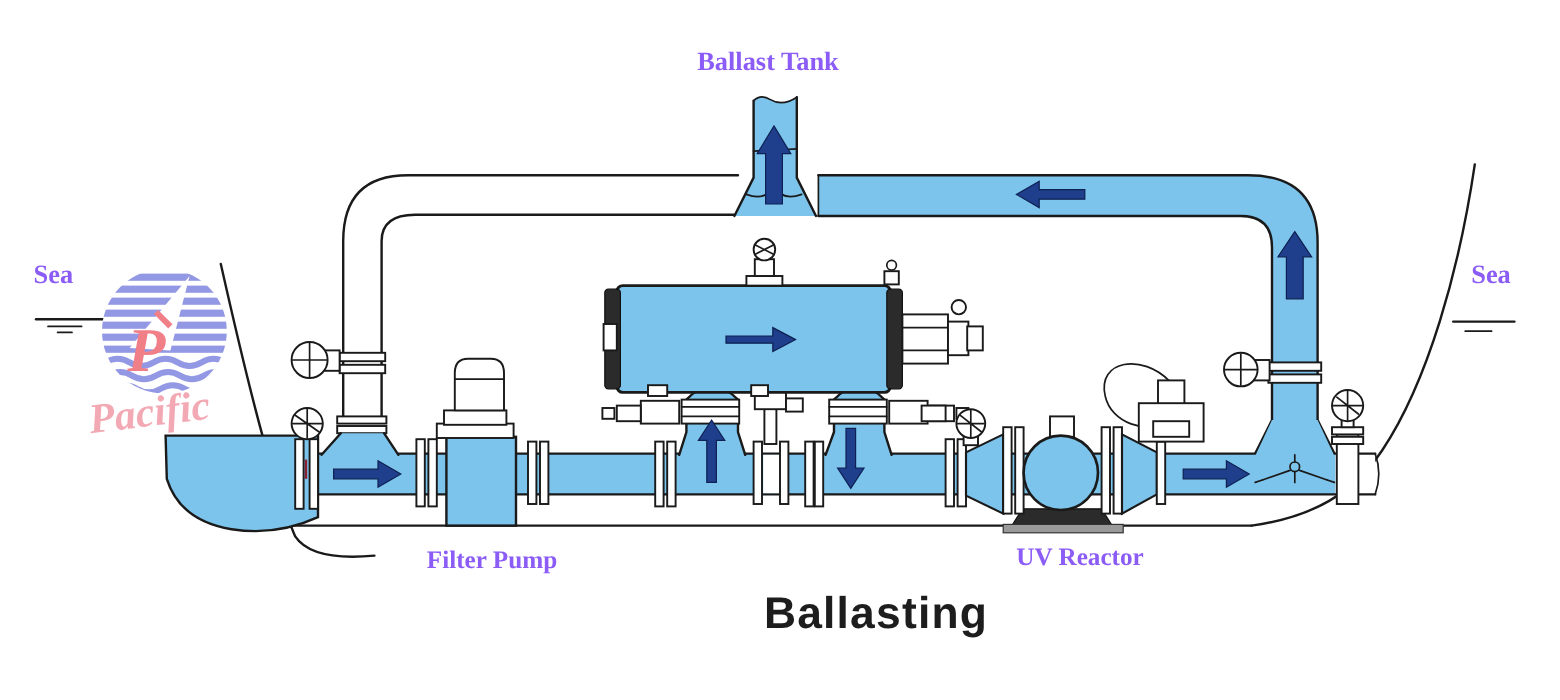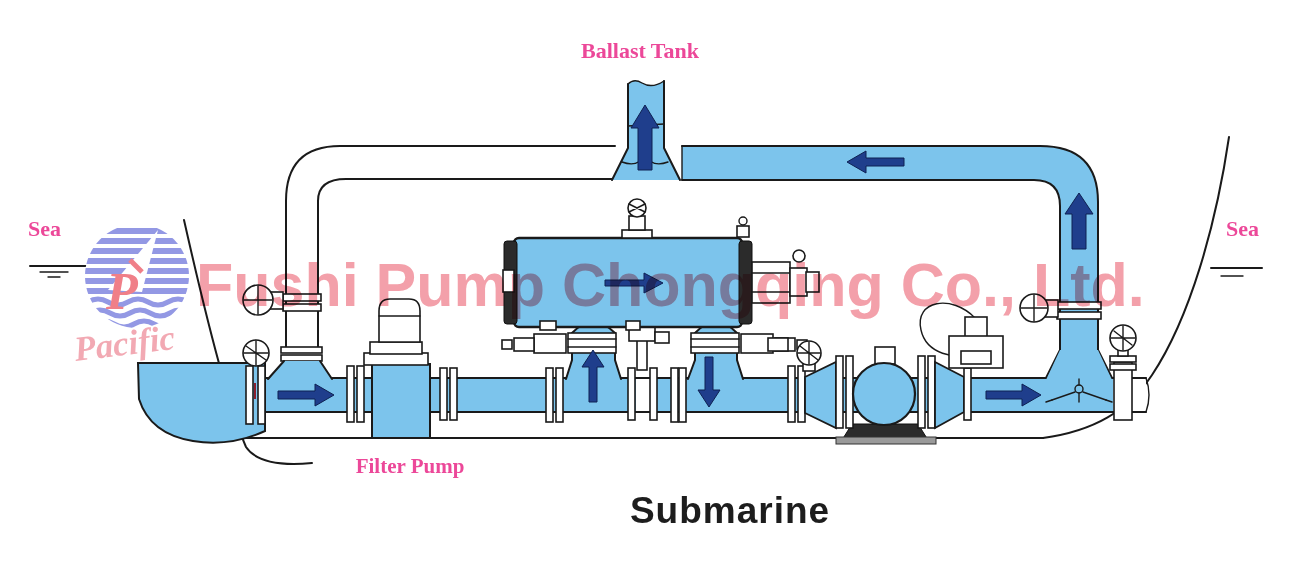--- a/index.html
+++ b/index.html
@@ -1,19 +1,19 @@
 <!DOCTYPE html>
 <html><head>
 <meta charset="utf-8">
 <style>
   html,body{margin:0;padding:0;background:#fff;}
   .stage{position:relative;width:1300px;height:583px;background:#ffffff;overflow:hidden;
          font-family:"Liberation Serif",serif;}
   .stage svg{position:absolute;left:0;top:0;}
-  .lbl{position:absolute;color:#ec4899;font-weight:700;font-size:21px;white-space:nowrap;
+  .lbl{position:absolute;color:#8b5cf6;font-weight:700;font-size:21px;white-space:nowrap;
        font-family:"Liberation Serif",serif;}
   .lbl.center{text-align:center;}
   .title{position:absolute;left:480px;top:490px;width:500px;text-align:center;
          font-family:"Liberation Sans",sans-serif;font-weight:700;font-size:37px;color:#1d1d1d;
          letter-spacing:1px;}
   .watermark{position:absolute;left:196px;top:250px;white-space:nowrap;
          font-family:"Liberation Sans",sans-serif;font-weight:700;font-size:61px;
          color:#f2939e;mix-blend-mode:multiply;opacity:.88;letter-spacing:0;}
   .wm-script{position:absolute;left:74px;top:324px;font-family:"Liberation Serif",serif;
          font-style:italic;font-weight:700;font-size:35px;color:#f09aa6;
@@ -278,19 +278,19 @@
     <polygon class="arrow" points="1072,249 1072,214 1065,214 1079,193 1093,214 1086,214 1086,249"></polygon>
     <polygon class="arrow" points="904,158 866,158 866,151 847,162 866,173 866,166 904,166"></polygon>
     <polygon class="arrow" points="638,170 638,128 631,128 645,105 659,128 652,128 652,170"></polygon>
   </g>
 </svg>
 
 <div class="lbl center" style="left:555px;top:38px;width:170px;font-size:22px;">Ballast Tank</div>
 <div class="lbl" style="left:28px;top:216px;font-size:22px;">Sea</div>
 <div class="lbl" style="left:1226px;top:216px;font-size:22px;">Sea</div>
 <div class="lbl center" style="left:330px;top:454px;width:160px;font-size:21px;">Filter Pump</div>
-
-<div class="title">Submarine</div>
-
-<div class="watermark">Fushi Pump Chongqing Co., Ltd.</div>
+<div class="lbl center" style="left:820px;top:452px;width:160px;font-size:21px;">UV Reactor</div>
+
+<div class="title">Ballasting</div>
+
 <div class="wm-script">Pacific</div>
 
 </div>
 
 </body></html>

